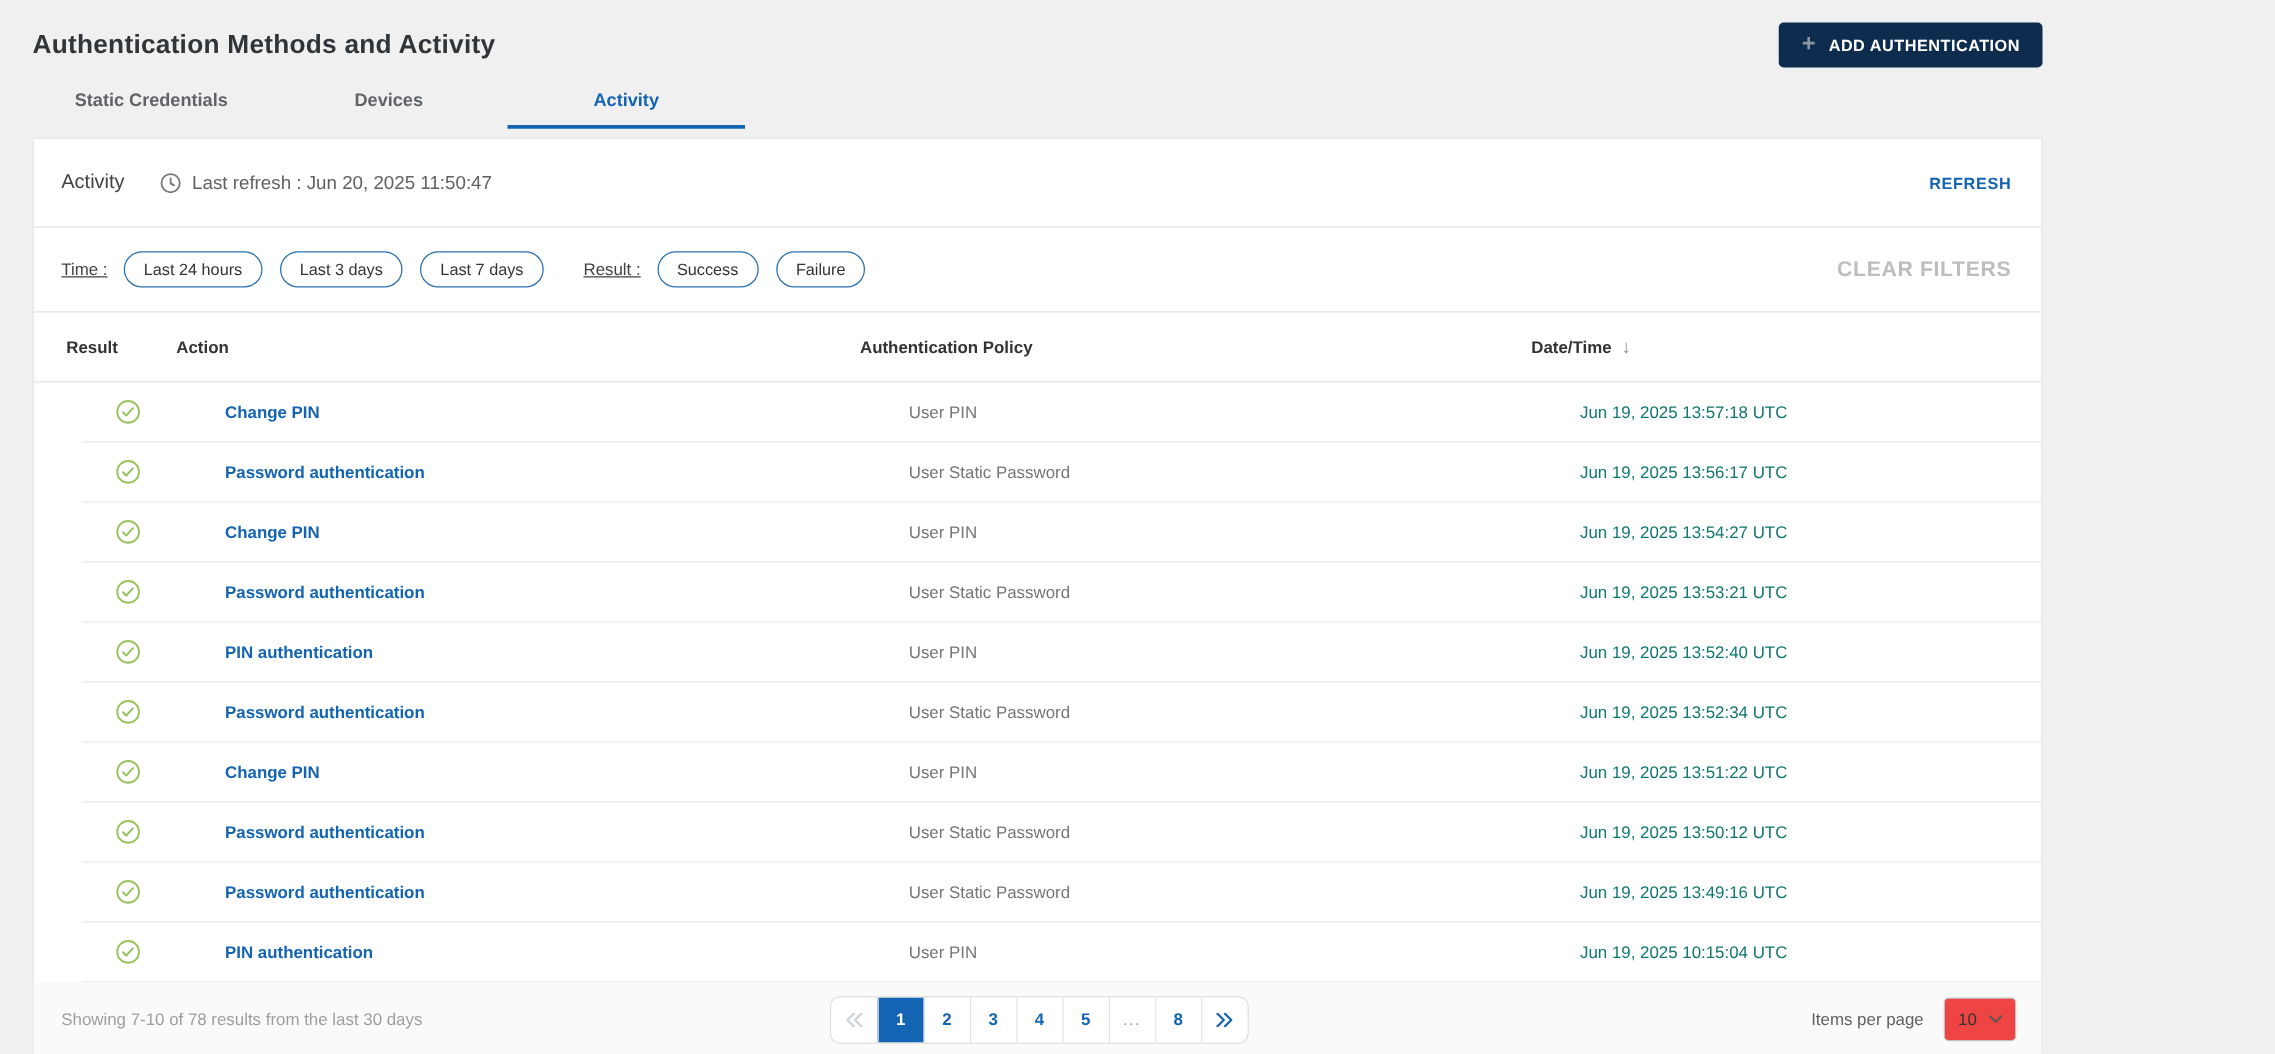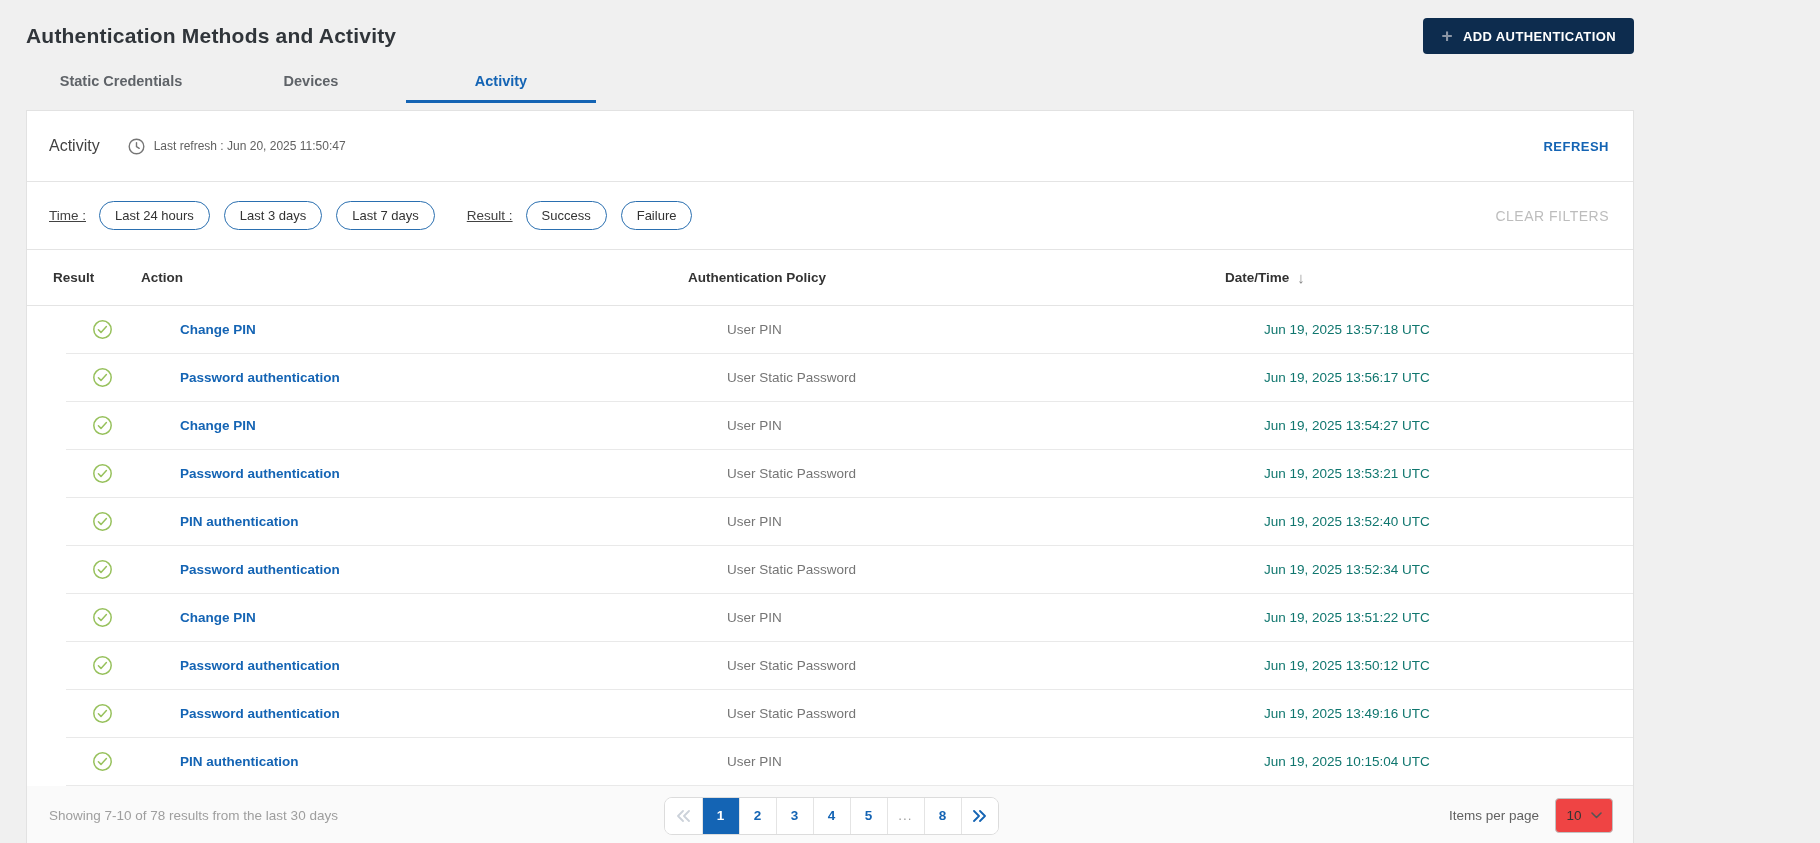--- a/index.html
+++ b/index.html
@@ -33,32 +33,32 @@
   .tab.active { color:#1464b4; border-bottom-color:#1464b4; }
 
   
   .card {
     margin-top:7px; background:#fff; border:1px solid #e2e2e2;
     height:736px; display:flex; flex-direction:column;
   }
 
   .panel-header { height:71px; display:flex; align-items:center; padding:0 24px 0 22px; border-bottom:1px solid #e4e4e4; flex:none; }
   .panel-title { font-size:16px; color:#424242; margin-right:28px; }
-  .last-refresh { display:flex; align-items:center; gap:9px; font-size:12px; color:#616161; }
+  .last-refresh { display:flex; align-items:center; gap:9px; font-size:15px; color:#616161; }
   .link-btn { margin-left:auto; background:none; border:none; font-family:inherit; font-size:13px; font-weight:bold; letter-spacing:.5px; color:#1464b4; cursor:pointer; }
 
   .filter-row { height:68px; display:flex; align-items:center; padding:0 24px 0 22px; border-bottom:1px solid #e4e4e4; flex:none; }
   .filter-label { font-size:13.5px; color:#424242; margin-right:13px;text-decoration:underline; }
   .chip-group { display:flex; gap:14px; }
   .chip {
     background:#fff; border:1px solid #2a6fb0; border-radius:16px;
     padding:7px 15px; font-family:inherit; font-size:13px; color:#333; cursor:pointer; line-height:1;
   }
   .filters-gap { width:32px; flex:none; }
-  .clear-btn { margin-left:auto; background:none; border:none; font-family:inherit; font-size:14px; font-weight:normal; letter-spacing:.5px; color:#bdbdbd; cursor:default; }
+  .clear-btn { margin-left:auto; background:none; border:none; font-family:inherit; font-size:17px; font-weight:bold; letter-spacing:.5px; color:#bdbdbd; cursor:default; }
 
   
   .grid-row { display:grid; grid-template-columns:114px 547px 537px 1fr; align-items:center; }
   .thead { height:56px; border-bottom:1px solid #e4e4e4; font-size:13.5px; font-weight:bold; color:#333; flex:none; }
   .col-result { padding-left:26px; }
   .sort-wrap { display:flex; align-items:center; gap:8px; }
   .sort-arrow { color:#8a8a8a; font-size:15px; font-weight:normal; }
 
   .tbody { flex:none;padding-left:39px; }
   .trow { height:48px; border-bottom:1px solid #e9e9e9; font-size:13.5px; }

